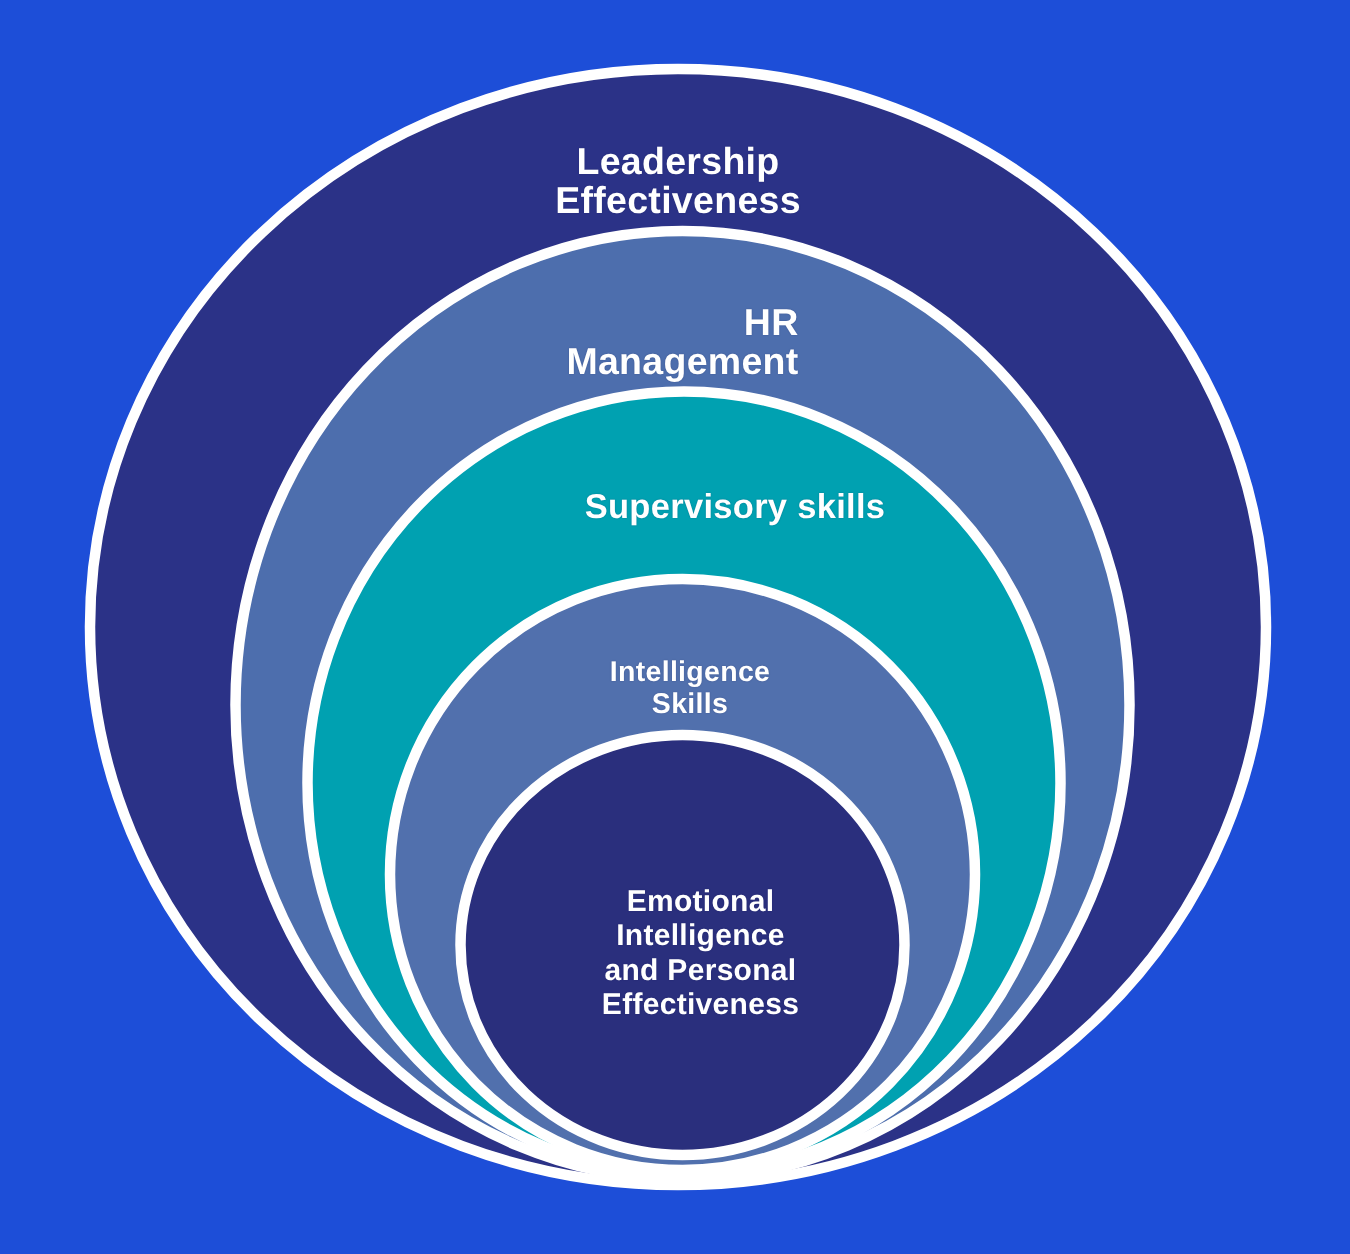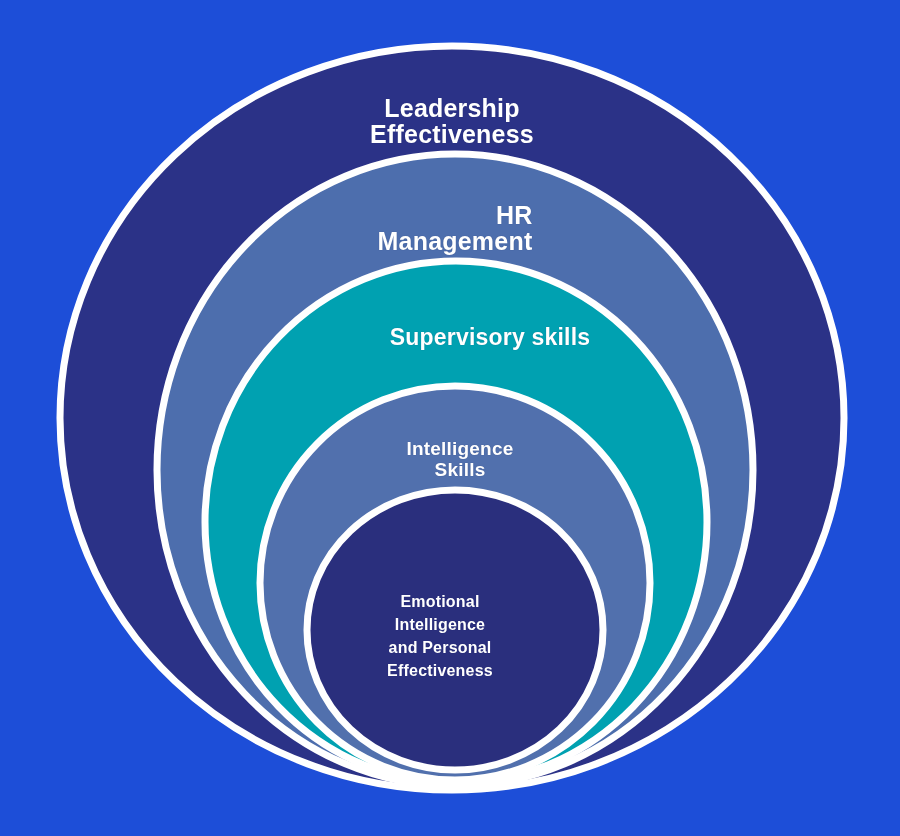--- a/index.html
+++ b/index.html
@@ -30,21 +30,21 @@
     font-weight: bold;
     text-align: center;
     white-space: pre-line;
     letter-spacing: 0.2px;
     text-shadow: 0 0 1px rgba(25, 30, 80, 0.35);
   }
   .label-1 { left: 452px; top: 121px; font-size: 25px; line-height: 26px; }
   .label-2 { left: 455px; top: 228px; font-size: 25px; line-height: 26px; text-align: right; }
   .label-3 { left: 456px; top: 337px; font-size: 23px; line-height: 24px; margin-left: 34px; }
   .label-4 { left: 460px; top: 459px; font-size: 19px; line-height: 21px; }
-  .label-5 { left: 440px; top: 636px; font-size: 16px; line-height: 23px; }
+  .label-5 { left: 467px; top: 636px; font-size: 20px; line-height: 23px; }
 </style>
 </head>
 <body>
 
 <div class="canvas">
   <svg width="900" height="836" viewBox="0 0 900 836">
     <ellipse cx="452" cy="418" rx="392" ry="372" stroke="#ffffff" stroke-width="7" fill="#2b3287"></ellipse>
     <ellipse cx="455" cy="470" rx="298" ry="316" stroke="#ffffff" stroke-width="7" fill="#4d6ead"></ellipse>
     <ellipse cx="456" cy="522" rx="251" ry="261" stroke="#ffffff" stroke-width="7" fill="#00a1b1"></ellipse>
     <ellipse cx="455" cy="583" rx="195" ry="197" stroke="#ffffff" stroke-width="7" fill="#5170ad"></ellipse>

